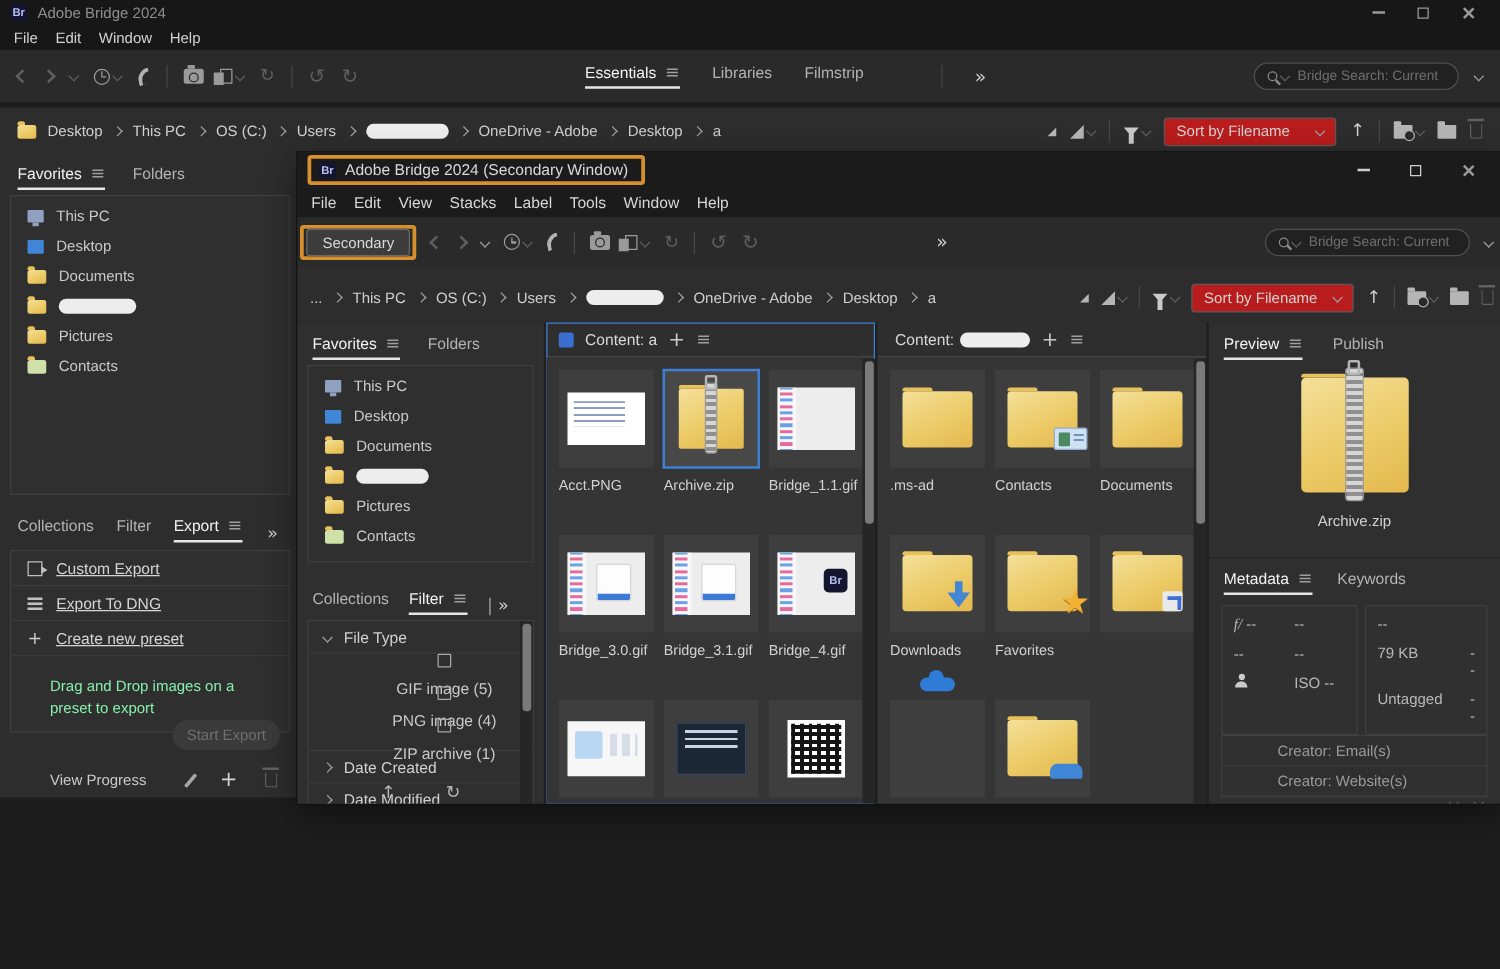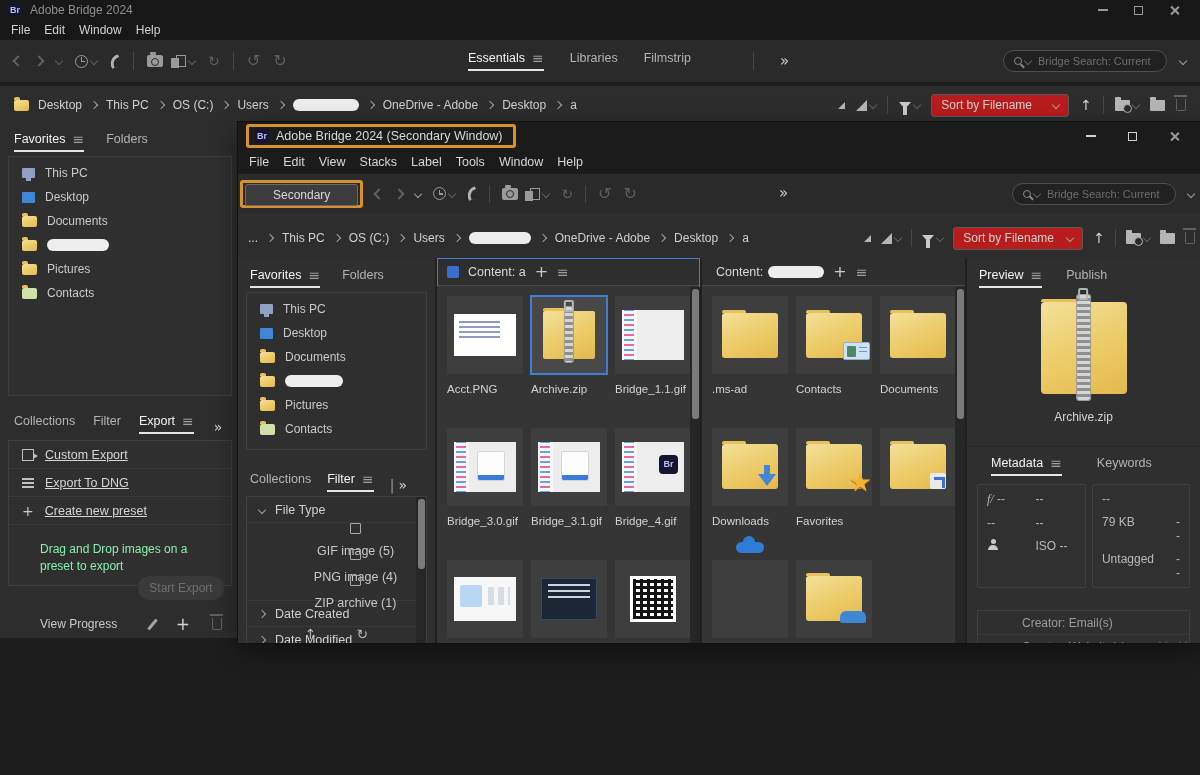--- a/index.html
+++ b/index.html
@@ -172,21 +172,21 @@
   
   #secwin { left:238px; top:122px; width:962px; height:521px; background:#2e2e2e; overflow:hidden;
             box-shadow:0 0 0 1px #111, 0 8px 24px rgba(0,0,0,.45); }
   .hl { border:3px solid #d6902c; border-radius:3px; }
   #sec-title { height:28px; background:#1b1b1b; display:flex; align-items:center; padding:0 8px; }
   #sec-title .tg { display:flex; align-items:center; gap:7px; padding:2px 10px 2px 6px; }
   #sec-title .wt { color:#d8d8d8; font-size:12.5px; }
   #sec-menu { height:24px; background:#1b1b1b; display:flex; align-items:center; padding:0 4px; }
   #sec-menu span { color:#d6d6d6; font-size:12.5px; padding:0 7px; }
   #sec-toolbar { height:39px; background:#2a2a2a; display:flex; align-items:center; gap:12px; padding:0 4px 0 2px; }
-  .secbtn { background:#3c3c3c; border:1px solid #6a6a6a; border-radius:3px; color:#d8d8d8; font-size:12px; padding:3px 27px; }
+  .secbtn { background:#3c3c3c; border:1px solid #6a6a6a; border-radius:3px; color:#d8d8d8; font-size:12px; padding:3px 12px; }
   #sec-path { height:40px; margin-top:5px; background:#2d2d2d; display:flex; align-items:center; gap:9px; padding:0 10px; }
   #sec-panels { height:385px; margin-top:0; background:#202020; display:flex; gap:2px; }
   .panel { background:#2f2f2f; position:relative; overflow:hidden; }
   .scrollbar { position:absolute; right:0; top:0; bottom:0; width:10px; background:#262626; }
   .thumbtrack { position:absolute; left:1.5px; width:7px; border-radius:3px; background:#7a7a7a; }
 
   .c-header { height:28px; display:flex; align-items:center; gap:9px; padding:0 10px; border-bottom:1px solid #4a4a4a; background:#2e2e2e; }
   .c-header .ct { color:#d8d8d8; font-size:12.5px; }
   .bluesq { width:12px; height:12px; background:#3a6fd0; border-radius:2px; display:inline-block; }
   .grid3 { position:absolute; left:0; right:10px; top:28px; bottom:0; padding:10px 4px 0 10px;
@@ -196,21 +196,21 @@
   .tile.sel { background:#484848; outline:2px solid #3e7fd6; outline-offset:-1px; }
   .tlabel { color:#d2d2d2; font-size:11.5px; margin-top:8px; line-height:1.3; max-width:78px; }
 
   .filterrow { display:flex; align-items:center; gap:10px; height:26px; padding-left:12px; border-bottom:1px solid #3a3a3a; color:#d0d0d0; font-size:12.5px; }
   .filterrow.opt { padding-left:38px; color:#c8c8c8; border-bottom:none;flex-direction:column; }
 
   .placard { display:flex; gap:6px; padding:8px 10px 0; }
   .pbox { background:#303030; border:1px solid #404040; border-radius:2px; padding:7px 9px; }
   .pgrid { display:grid; grid-template-columns:auto auto; column-gap:22px; row-gap:9px; color:#b8b8b8; font-size:12px; }
   .fital { font-style:italic; font-family:"Liberation Serif", serif; }
-  .fieldsbox { margin:22px 10px 0; border:1px solid #3f3f3f; }
+  .fieldsbox { margin:0 10px 0; border:1px solid #3f3f3f; }
   .fieldrow { height:24px; display:flex; align-items:center; padding-left:44px; color:#9a9a9a; font-size:12px; border-bottom:1px solid #3a3a3a; }
 </style>
 </head>
 <body>
 
 <div id="screen">
 
   <div id="titlebar" class="abs">
     <span class="brlogo">Br</span>
     <span class="wt">Adobe Bridge 2024</span>
@@ -717,21 +717,21 @@
           <span class="tabw">
               <span>Publish</span>
             </span>
         </div>
         <div style="height:158px;display:flex;flex-direction:column;align-items:center;justify-content:flex-start;padding-top:14px">
           <span class="folder f-zip-xl">
               <span class="zip"></span>
             </span>
           <span class="txt" style="margin-top:16px;color:#d2d2d2">Archive.zip</span>
         </div>
-        <div class="ptabs" style="padding-left:24px;height:30px;gap:35px;border-top:1px solid #262626;padding-top:4px">
+        <div class="ptabs" style="padding-left:12px;height:30px;gap:20px;border-top:1px solid #262626;padding-top:4px">
           <span class="tabw active">
               <span>Metadata</span>
               <span class="g g-burger"></span>
             </span>
           <span class="tabw">
               <span>Keywords</span>
             </span>
         </div>
         <div class="placard">
           <div class="pbox" style="width:116px">

